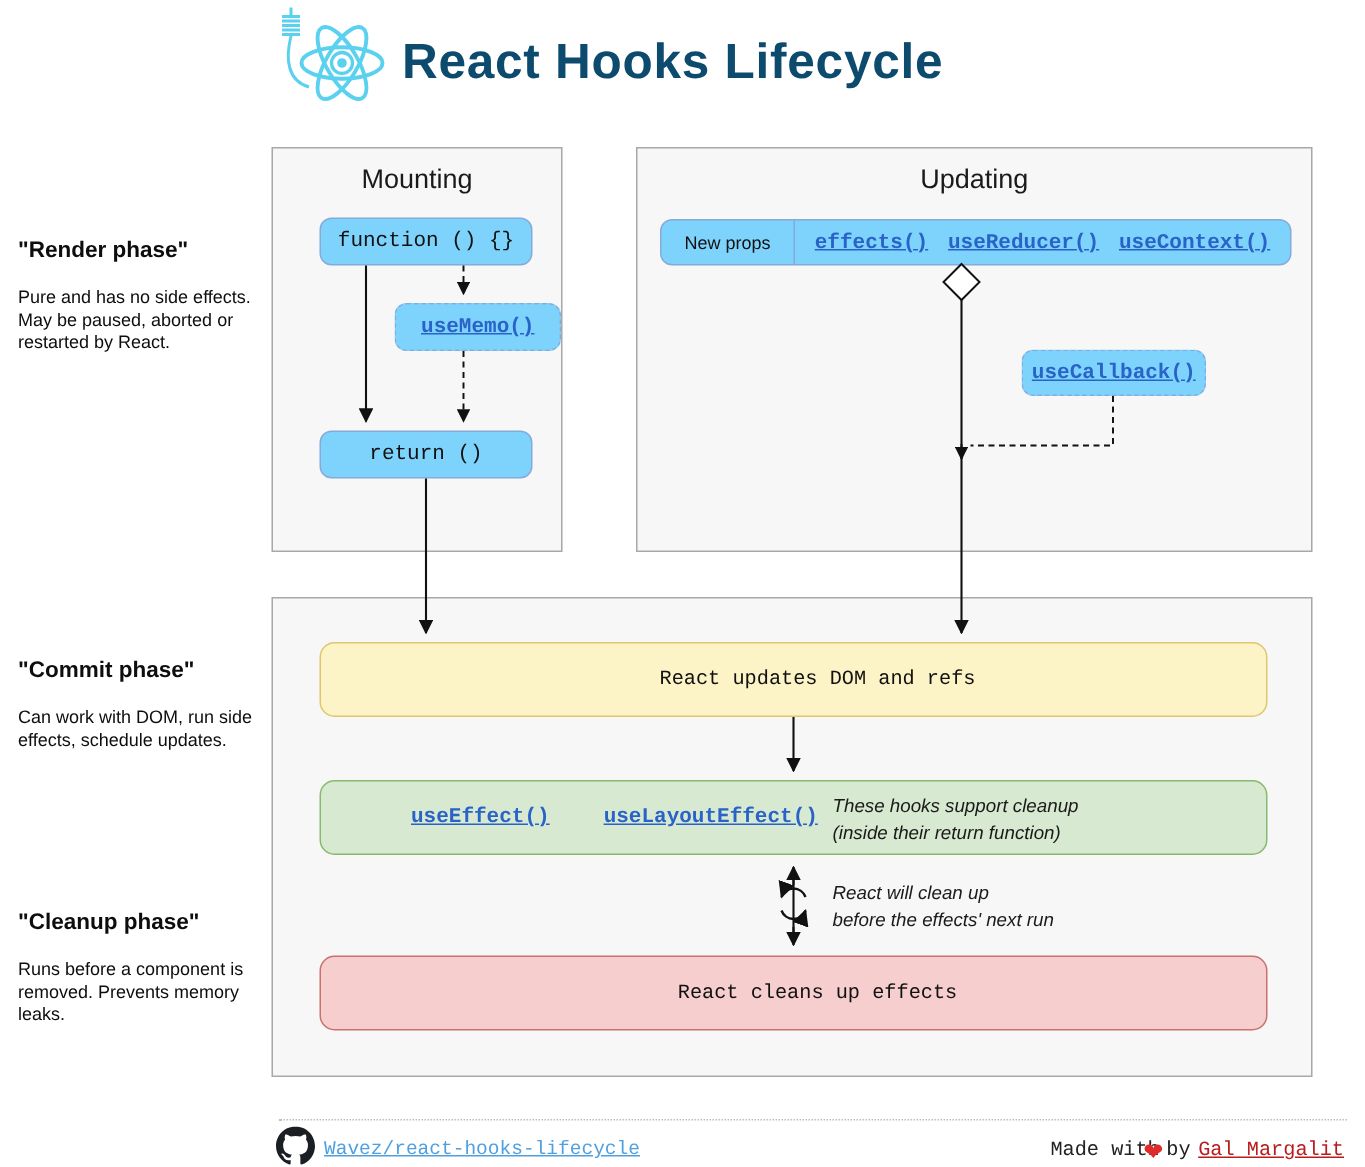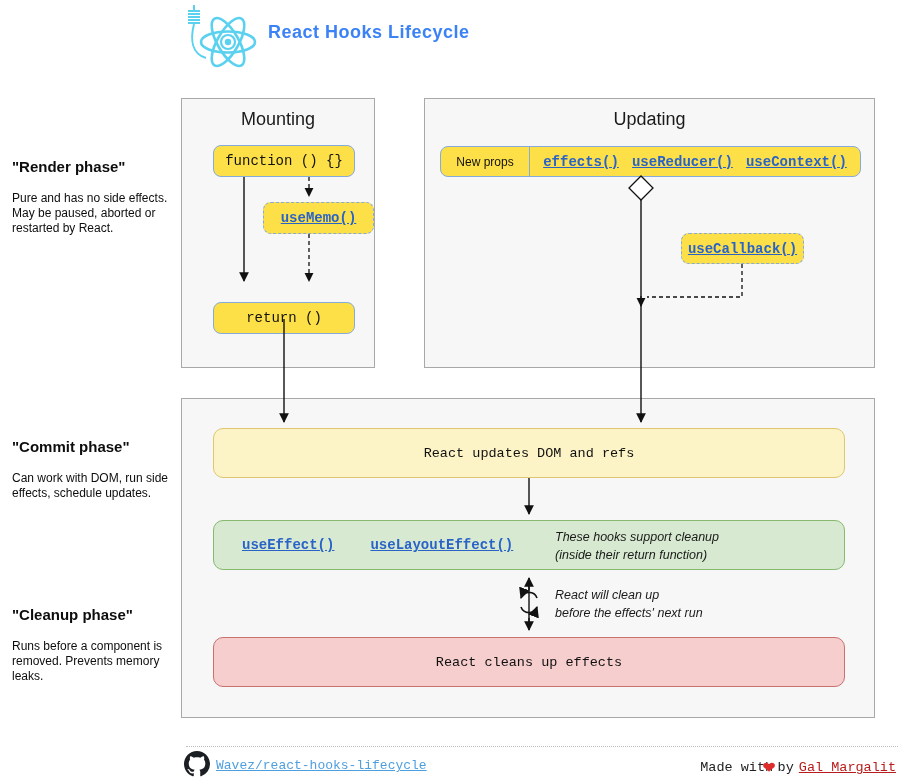--- a/index.html
+++ b/index.html
@@ -3,65 +3,65 @@
 <meta charset="utf-8">
 <style>
   html,body{margin:0;padding:0;}
   body{
     width:910px;height:778px;position:relative;background:#ffffff;
     font-family:"Liberation Sans",sans-serif;color:#111;overflow:hidden;
   }
   
   .logo-svg{position:absolute;left:180px;top:2px;}
   .page-title{
-    position:absolute;left:268px;top:22px;font-size:18px;font-weight:bold;
-    color:#3b82f6;letter-spacing:.5px;
+    position:absolute;left:268px;top:22px;font-size:33px;font-weight:bold;
+    color:#0c4a6e;letter-spacing:.5px;
   }
   
   .phase{position:absolute;left:12px;width:158px;}
   .phase h3{margin:0 0 16px 0;font-size:15px;font-weight:bold;color:#0d0d0d;}
   .phase p{margin:0;font-size:12px;line-height:1.25;color:#0d0d0d;}
   #phase-render{top:158px;}
   #phase-commit{top:438px;}
   #phase-cleanup{top:606px;}
   
   .panel{position:absolute;background:#f7f7f7;border:1px solid #a8a8a8;box-sizing:border-box;}
   #panel-mounting{left:181px;top:98px;width:194px;height:270px;}
   #panel-updating{left:424px;top:98px;width:451px;height:270px;}
   #panel-bottom{left:181px;top:398px;width:694px;height:320px;}
   .panel-title{text-align:center;margin-top:10px;font-size:18px;color:#1a1a1a;}
   
   .mono{font-family:"Liberation Mono","DejaVu Sans Mono",monospace;}
   .node{
     position:absolute;box-sizing:border-box;z-index:2;
-    background:#fde047;border:1.4px solid #86aad9;border-radius:8px;
+    background:#7dd3fc;border:1.4px solid #86aad9;border-radius:8px;
     display:flex;align-items:center;justify-content:center;
     font-family:"Liberation Mono","DejaVu Sans Mono",monospace;
     font-size:14px;color:#111;
   }
   .node.dashed{border-style:dashed;}
   .hooklink{
     font-family:"Liberation Mono","DejaVu Sans Mono",monospace;
     font-weight:bold;color:#2a63c8;text-decoration:underline;font-size:14px;cursor:pointer;
   }
   #node-function{left:213px;top:145px;width:142px;height:32px;}
   #node-usememo{left:263px;top:202px;width:111px;height:32px;}
-  #node-return{left:213px;top:302px;width:142px;height:32px;}
+  #node-return{left:213px;top:287px;width:142px;height:32px;}
   #node-hooksrow{left:440px;top:146px;width:421px;height:31px;padding:0;justify-content:flex-start;}
   #node-hooksrow .newprops-cell{
     width:88px;align-self:stretch;display:flex;align-items:center;justify-content:center;
     border-right:1.4px solid #86aad9;font-family:"Liberation Sans",sans-serif;font-size:12px;color:#111;
   }
   #node-hooksrow .hooks-cell{flex:1;display:flex;align-items:center;justify-content:space-evenly;}
   #node-usecallback{left:681px;top:233px;width:123px;height:31px;}
   
   .wide{
     position:absolute;left:213px;width:632px;height:50px;box-sizing:border-box;z-index:2;
     border-radius:10px;display:flex;align-items:center;justify-content:center;
-    font-family:"Liberation Mono","DejaVu Sans Mono",monospace;font-size:13.5px;color:#111;
+    font-family:"Liberation Mono","DejaVu Sans Mono",monospace;font-size:13.5px;color:#111;padding-left:32px;
   }
   #box-domrefs{top:428px;background:#fcf3c6;border:1.5px solid #dfc76f;}
   #box-effects{top:520px;background:#d7e9d0;border:1.5px solid #87ba6e;justify-content:flex-start;}
   #box-cleansup{top:637px;background:#f6cecd;border:1.5px solid #c8716f;}
   #box-effects .effect-links{display:flex;gap:36px;margin-left:28px;}
   .note{
     position:absolute;font-style:italic;font-size:12.5px;line-height:1.4;color:#1a1a1a;z-index:3;
     font-family:"Liberation Sans",sans-serif;
   }
   #note-cleanup{left:555px;top:529px;}

